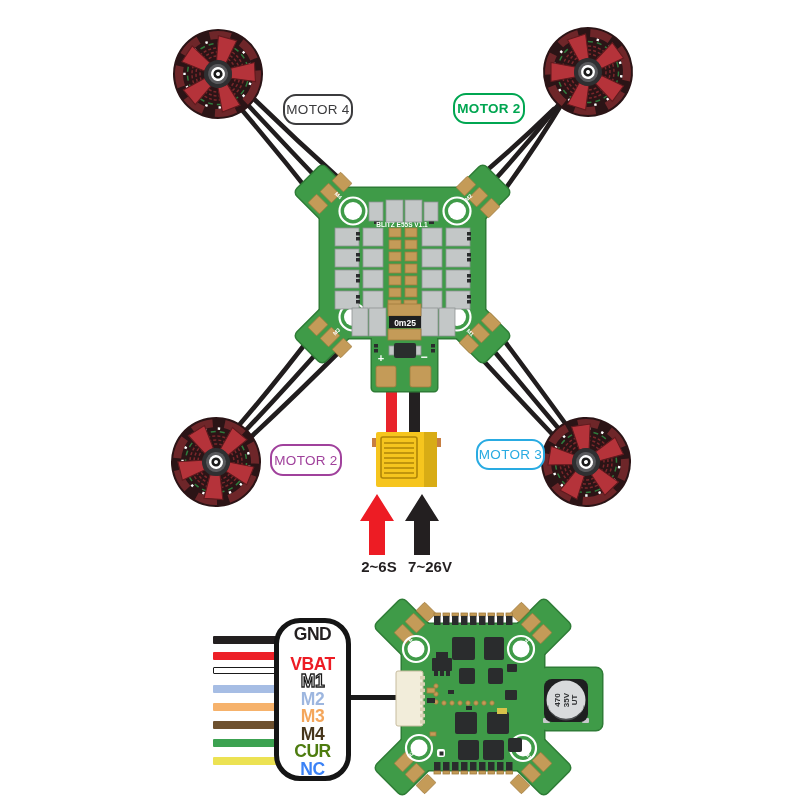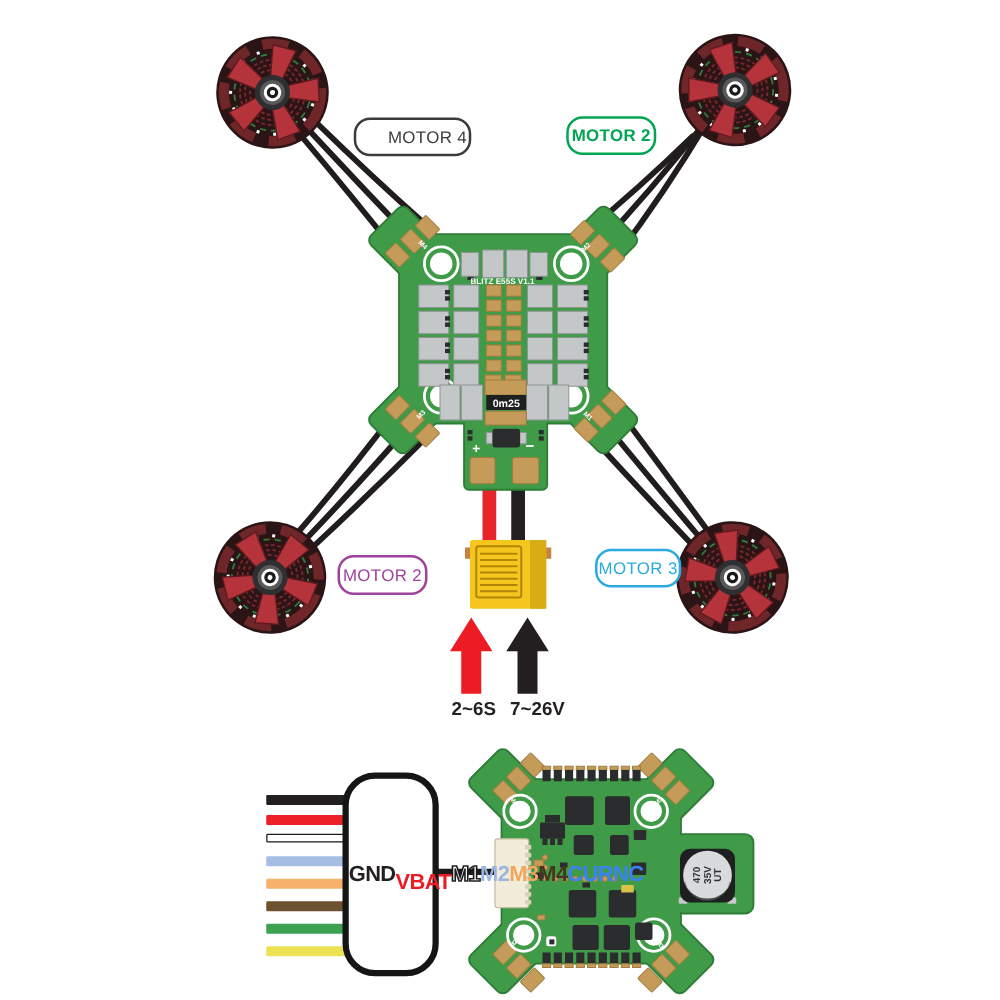--- a/index.html
+++ b/index.html
@@ -24,21 +24,21 @@
   .powtxt{fill:#231F20;font-family:"Liberation Sans",sans-serif;font-weight:bold;font-size:15px;}
   
   .mlabel{position:absolute;display:flex;align-items:center;justify-content:center;
           border:2.5px solid #333;border-radius:13px;background:#fff;
           font-size:13.5px;letter-spacing:.3px;z-index:2;}
   
   .pwire{position:absolute;left:213px;width:64px;height:8px;z-index:1;border-radius:1px;}
   .wire-outlined{border:1.6px solid #1A1A1A;height:5px;}
   #pinbox{position:absolute;left:274px;top:618px;width:77px;height:163px;background:#fff;
           border:5.5px solid #151515;border-radius:26px;z-index:2;box-sizing:border-box;
-          display:flex;flex-direction:row;justify-content:space-around;padding:3px 0;}
+          display:flex;flex-direction:column;justify-content:space-around;padding:3px 0;}
   .pinrow{flex:1;display:flex;align-items:center;justify-content:center;
           font-weight:bold;font-size:17.5px;letter-spacing:-.5px;line-height:1;}
   .outlined{-webkit-text-stroke:1.3px #1A1A1A;}
 </style>
 </head>
 <body>
 
 <div id="stage">
 
 <svg width="800" height="800" viewBox="0 0 800 800">
@@ -394,38 +394,38 @@
       <path d="M548.3,704.5 a17.8,18 0 0 0 35.4,0 l0,3 a19.5,19.5 0 0 1 -35.4,0 z" fill="#4A4D4F"></path>
       <g transform="rotate(-90 566 700)" fill="#2F3133" font-family="Liberation Sans, sans-serif" font-weight="bold" font-size="8">
         <text x="566" y="694" text-anchor="middle">470</text>
         <text x="566" y="702.5" text-anchor="middle">35V</text>
         <text x="566" y="711" text-anchor="middle">UT</text>
       </g>
     </g>
   </g>
 </svg>
 
-<div class="mlabel" style="left: 283px; top: 94px; width: 66px; height: 27px; color: rgb(59, 59, 61); border-color: rgb(59, 59, 61); padding-left: 24px;">MOTOR 4</div>
+<div class="mlabel" style="left: 283px; top: 94px; width: 66px; height: 27px; color: rgb(59, 59, 61); border-color: rgb(59, 59, 61);">MOTOR 4</div>
 <div class="mlabel" style="left: 453px; top: 93px; width: 68px; height: 27px; color: rgb(0, 166, 81); border-color: rgb(0, 166, 81); font-weight: bold;">MOTOR 2</div>
 <div class="mlabel" style="left: 270px; top: 444px; width: 68px; height: 28px; color: rgb(160, 65, 156); border-color: rgb(160, 65, 156);">MOTOR 2</div>
 <div class="mlabel" style="left: 476px; top: 439px; width: 65px; height: 27px; color: rgb(41, 171, 226); border-color: rgb(41, 171, 226);">MOTOR 3</div>
 
 <div class="pwire" style="top: 636px; background: rgb(35, 31, 32);"></div>
 <div class="pwire" style="top: 652px; background: rgb(237, 32, 39);"></div>
 <div class="pwire wire-outlined" style="top: 667px; background: rgb(255, 255, 255);"></div>
 <div class="pwire" style="top: 685px; background: rgb(166, 189, 228);"></div>
 <div class="pwire" style="top: 703px; background: rgb(246, 178, 107);"></div>
 <div class="pwire" style="top: 721px; background: rgb(110, 81, 47);"></div>
 <div class="pwire" style="top: 739px; background: rgb(60, 162, 81);"></div>
 <div class="pwire" style="top: 757px; background: rgb(236, 226, 83);"></div>
 
 <div id="pinbox">
   <div class="pinrow" style="color: rgb(35, 31, 32); border-color: rgb(35, 31, 32);">GND</div>
   <div class="pinrow" style="color: rgb(237, 28, 36); border-color: rgb(237, 28, 36); margin-top: 12px;">VBAT</div>
   <div class="pinrow outlined" style="color: rgb(255, 255, 255); border-color: rgb(255, 255, 255);">M1</div>
   <div class="pinrow" style="color: rgb(157, 182, 223); border-color: rgb(157, 182, 223);">M2</div>
   <div class="pinrow" style="color: rgb(244, 166, 91); border-color: rgb(244, 166, 91);">M3</div>
   <div class="pinrow" style="color: rgb(70, 53, 28); border-color: rgb(70, 53, 28);">M4</div>
-  <div class="pinrow" style="color: #3b82f6; border-color: rgb(34, 160, 74);">CUR</div>
+  <div class="pinrow" style="color: #4d7c0f; border-color: rgb(34, 160, 74);">CUR</div>
   <div class="pinrow" style="color: #3b82f6; border-color: rgb(239, 225, 77);">NC</div>
 </div>
 
 </div>
 
 </body></html>

